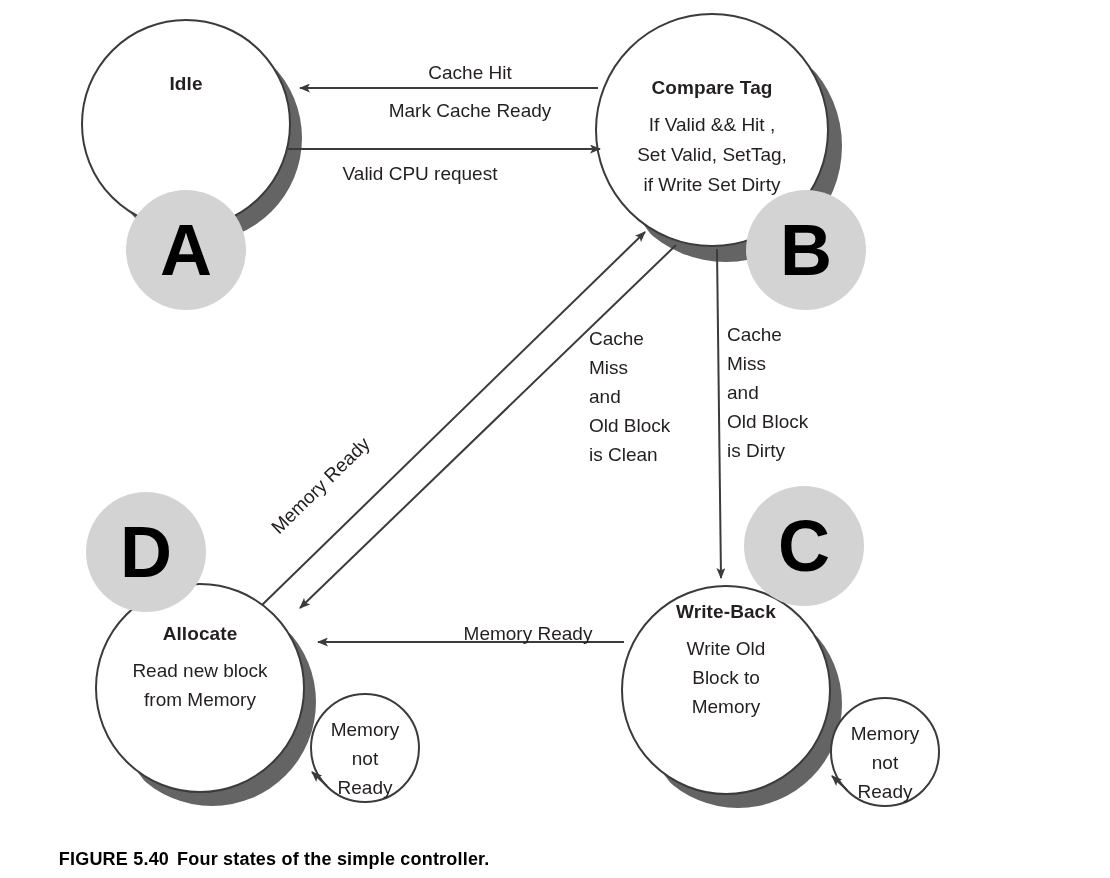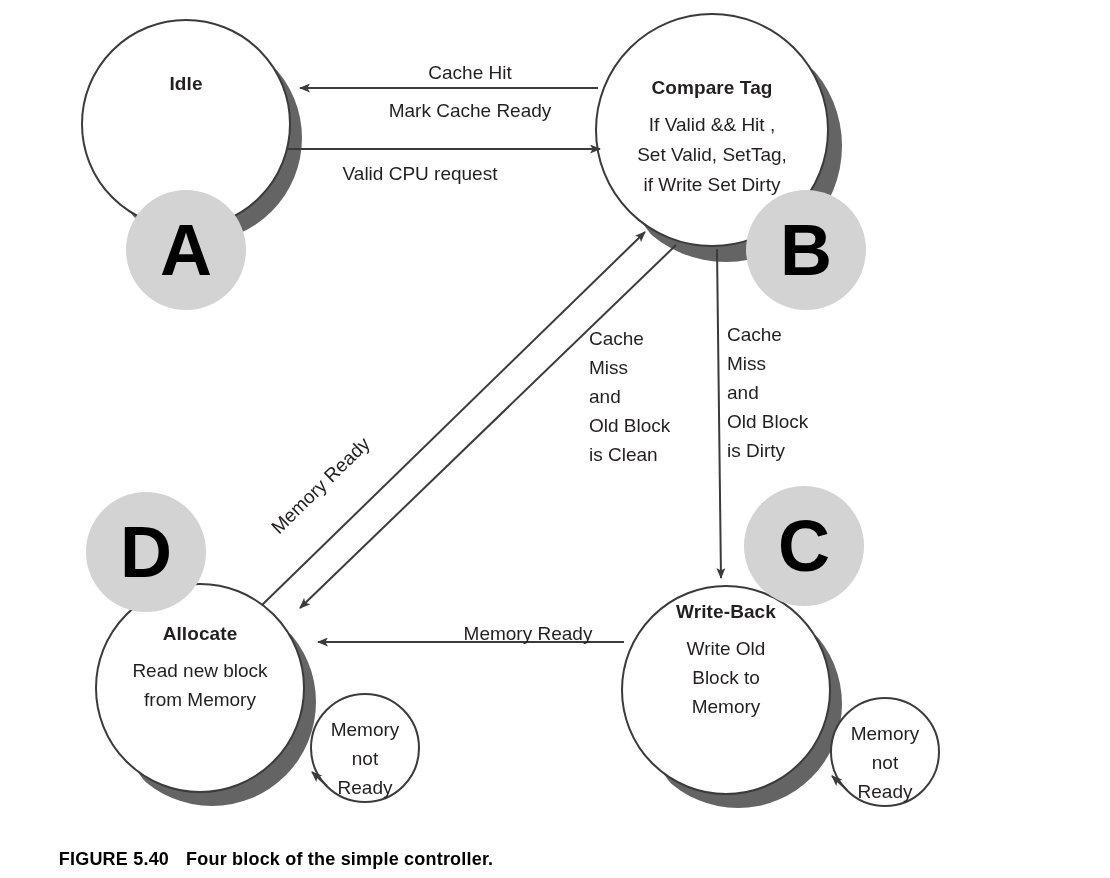--- a/index.html
+++ b/index.html
@@ -45,21 +45,21 @@
   .caption {
     position: absolute;
     left: 38px;
     top: 828px;
     font-size: 18px;
     font-weight: bold;
     color: #000000;
     letter-spacing: 0.2px;
     white-space: pre;
   }
-  .caption .cap-label { margin-right: 17px; }
+  .caption .cap-label { margin-right: 8px; }
 </style>
 </head>
 <body>
 
 <div id="figure-root">
 
   <svg id="diagram-svg" viewBox="0 0 1110 878">
     <defs>
       <marker id="arrow" markerWidth="11" markerHeight="9" refX="10" refY="4.5" orient="auto" markerUnits="userSpaceOnUse">
         <path d="M0,0 L11,4.5 L0,9 L2.6,4.5 Z" fill="#3b3b3b"></path>
@@ -187,16 +187,16 @@
       <text class="edge-label" x="365" y="765" text-anchor="middle" fill="#231f20">not</text>
       <text class="edge-label" x="365" y="794" text-anchor="middle" fill="#231f20">Ready</text>
 
       <text class="edge-label" x="885" y="740" text-anchor="middle" fill="#231f20">Memory</text>
       <text class="edge-label" x="885" y="769" text-anchor="middle" fill="#231f20">not</text>
       <text class="edge-label" x="885" y="798" text-anchor="middle" fill="#231f20">Ready</text>
     </g>
   </svg>
 
   <div class="caption">
-    <span class="cap-label">FIGURE 5.40</span><span>Four block of the simple controller.</span>
+    <span class="cap-label">FIGURE 5.40</span><span>Four states of the simple controller.</span>
   </div>
 
 </div>
 
 </body></html>

